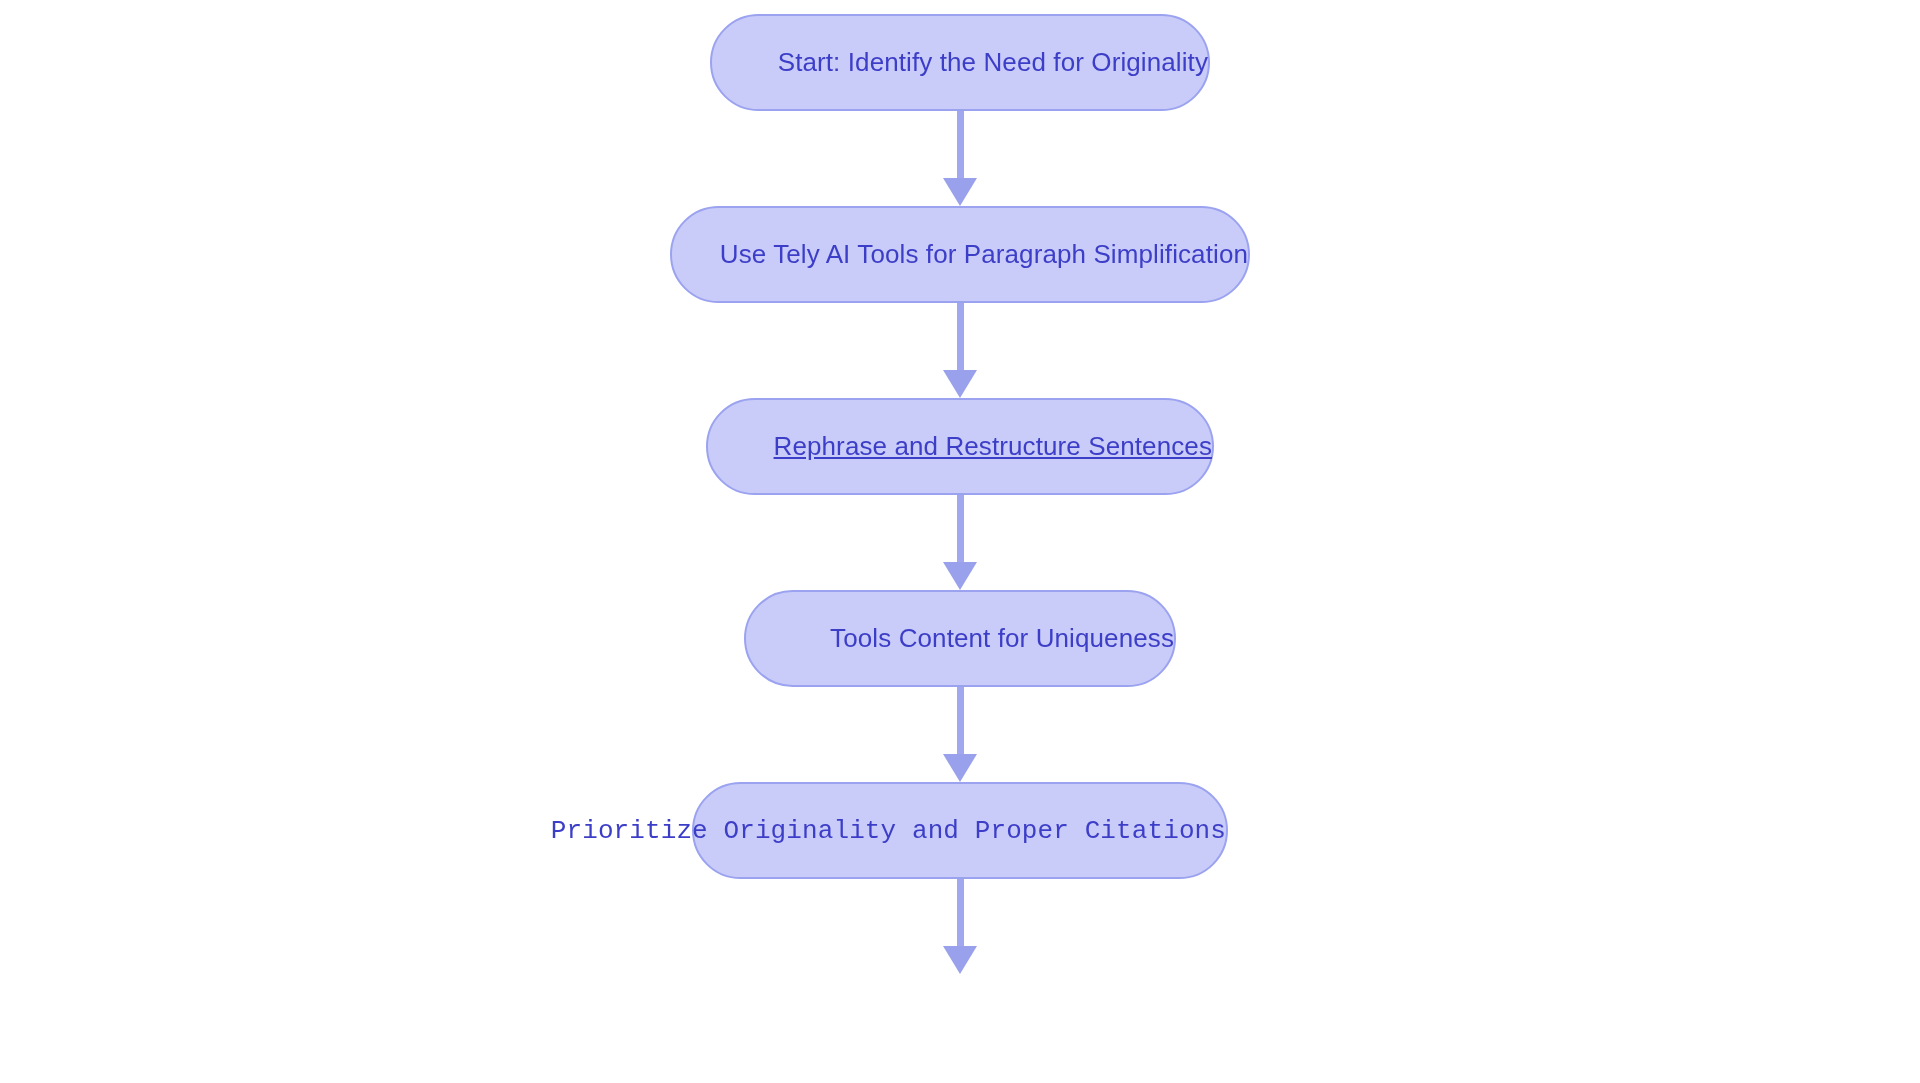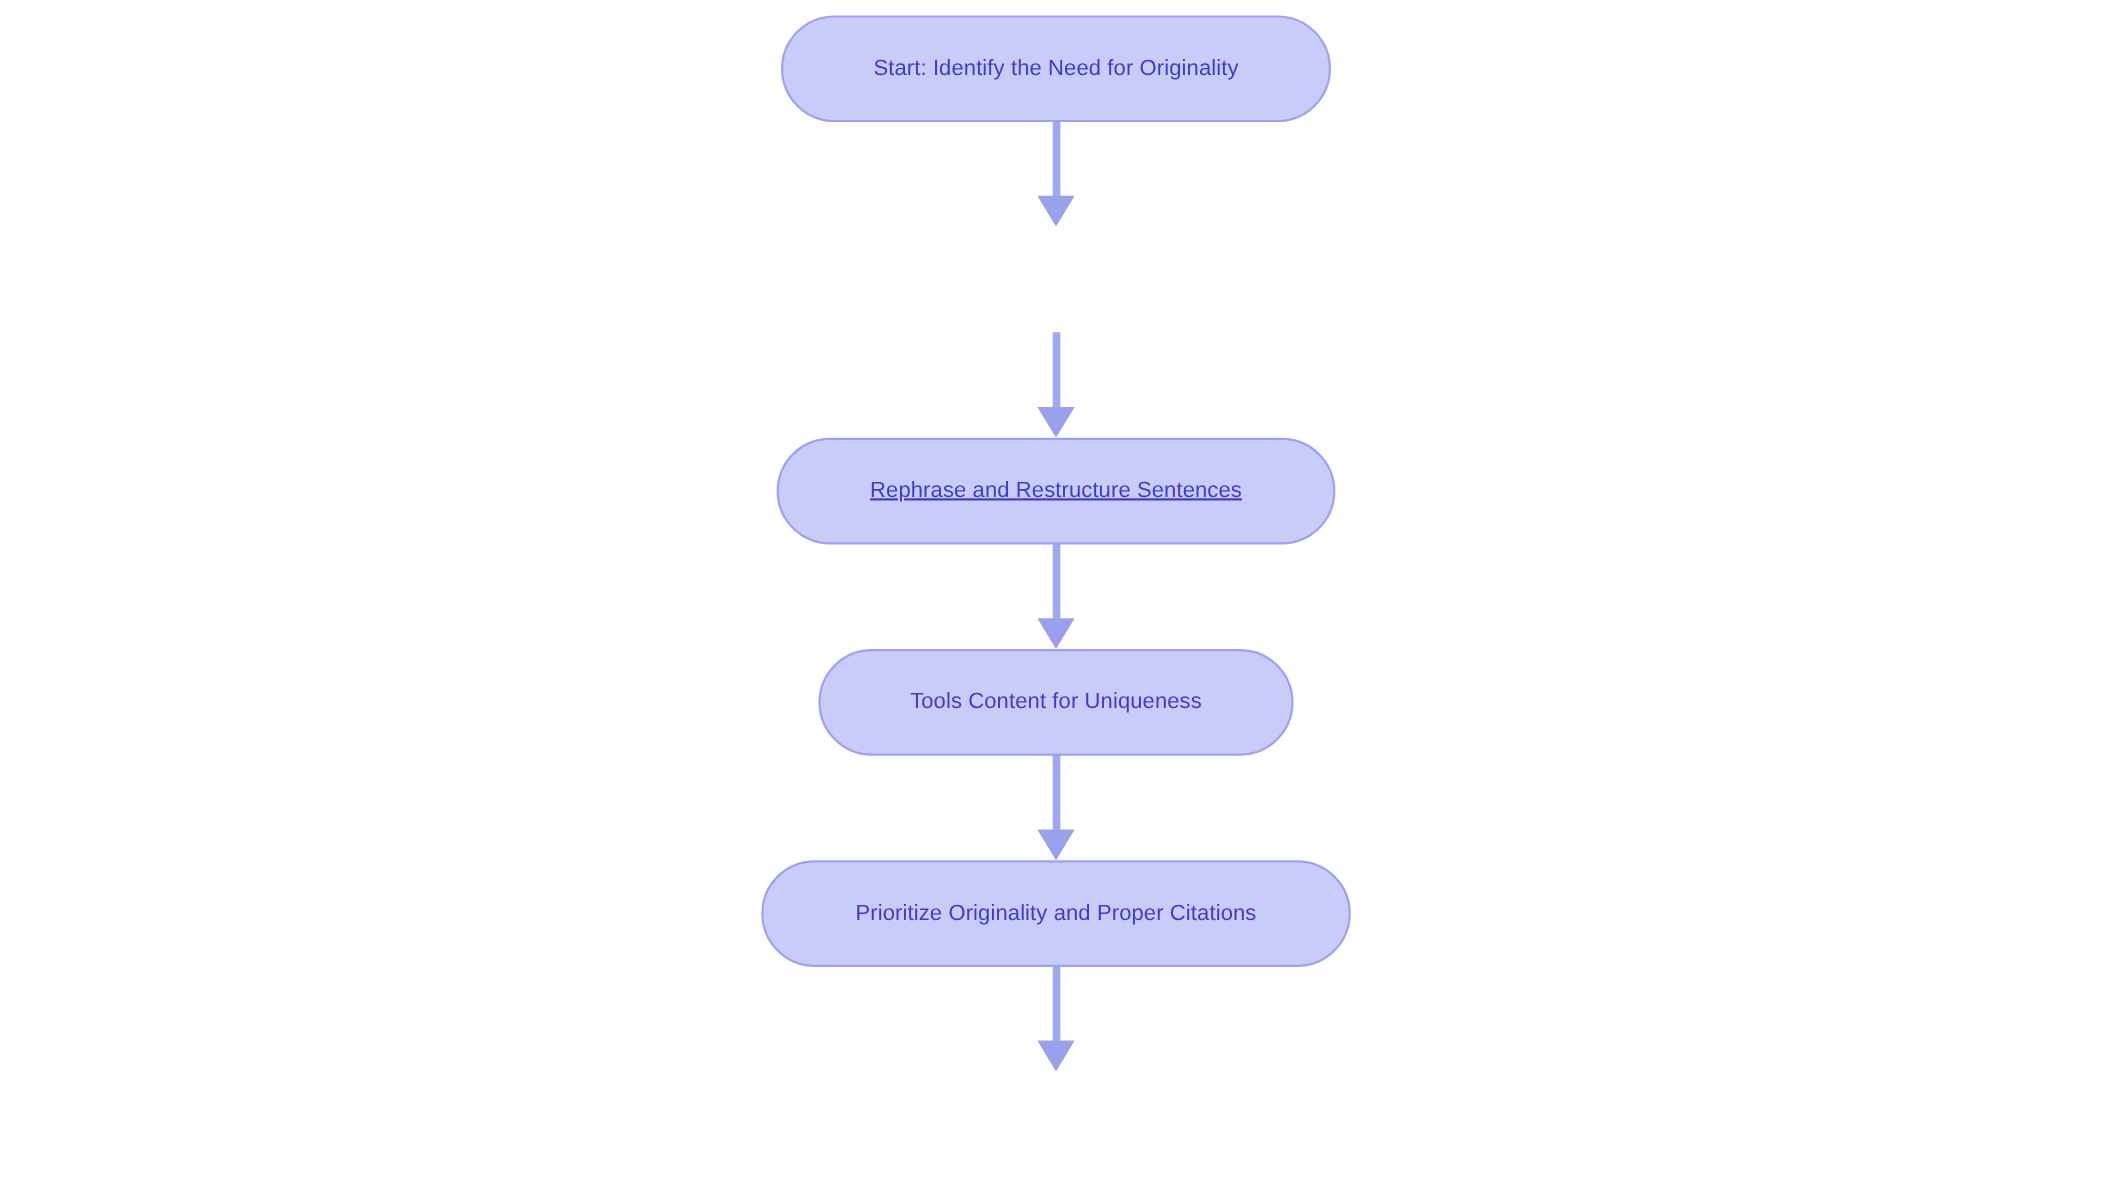--- a/index.html
+++ b/index.html
@@ -22,32 +22,32 @@
   .node{
     position:absolute;
     left:960px;
     transform:translateX(-50%);
     height:97px;
     border-radius:48.5px;
     background:var(--node-fill);
     border:2px solid var(--node-border);
     display:flex;
     align-items:center;
-    justify-content:center;
+    justify-content:flex-end;
     text-align:center;
     color:var(--node-text);
-    font-size:20px;
+    font-size:26px;
     letter-spacing:0.1px;
     white-space:nowrap;
   }
   .n1{top:14px;width:500px;}
   .n2{top:206px;width:580px;}
   .n3{top:398px;width:508px;text-decoration:underline;}
   .n4{top:590px;width:432px;}
-  .n5{top:782px;width:536px;}
+  .n5{top:782px;width:536px;font-family:Liberation Mono, monospace;}
   .n6{top:974px;width:636px;}
 
   .arrow{position:absolute;left:0;top:0;width:0;height:0;}
   .arrow-stem{
     position:absolute;
     left:957px;
     width:7px;
     height:70px;
     background:var(--arrow);
     opacity:0.92;
@@ -73,20 +73,23 @@
 
   <div class="node n1">
     <span>Start: Identify the Need for Originality</span>
   </div>
 
   <div class="arrow a1">
     <div class="arrow-stem"></div>
     <div class="arrow-head"></div>
   </div>
 
+  <div class="node n2">
+    <span>Use Tely AI Tools for Paragraph Simplification</span>
+  </div>
 
   <div class="arrow a2">
     <div class="arrow-stem"></div>
     <div class="arrow-head"></div>
   </div>
 
   <div class="node n3">
     <span>Rephrase and Restructure Sentences</span>
   </div>
 

